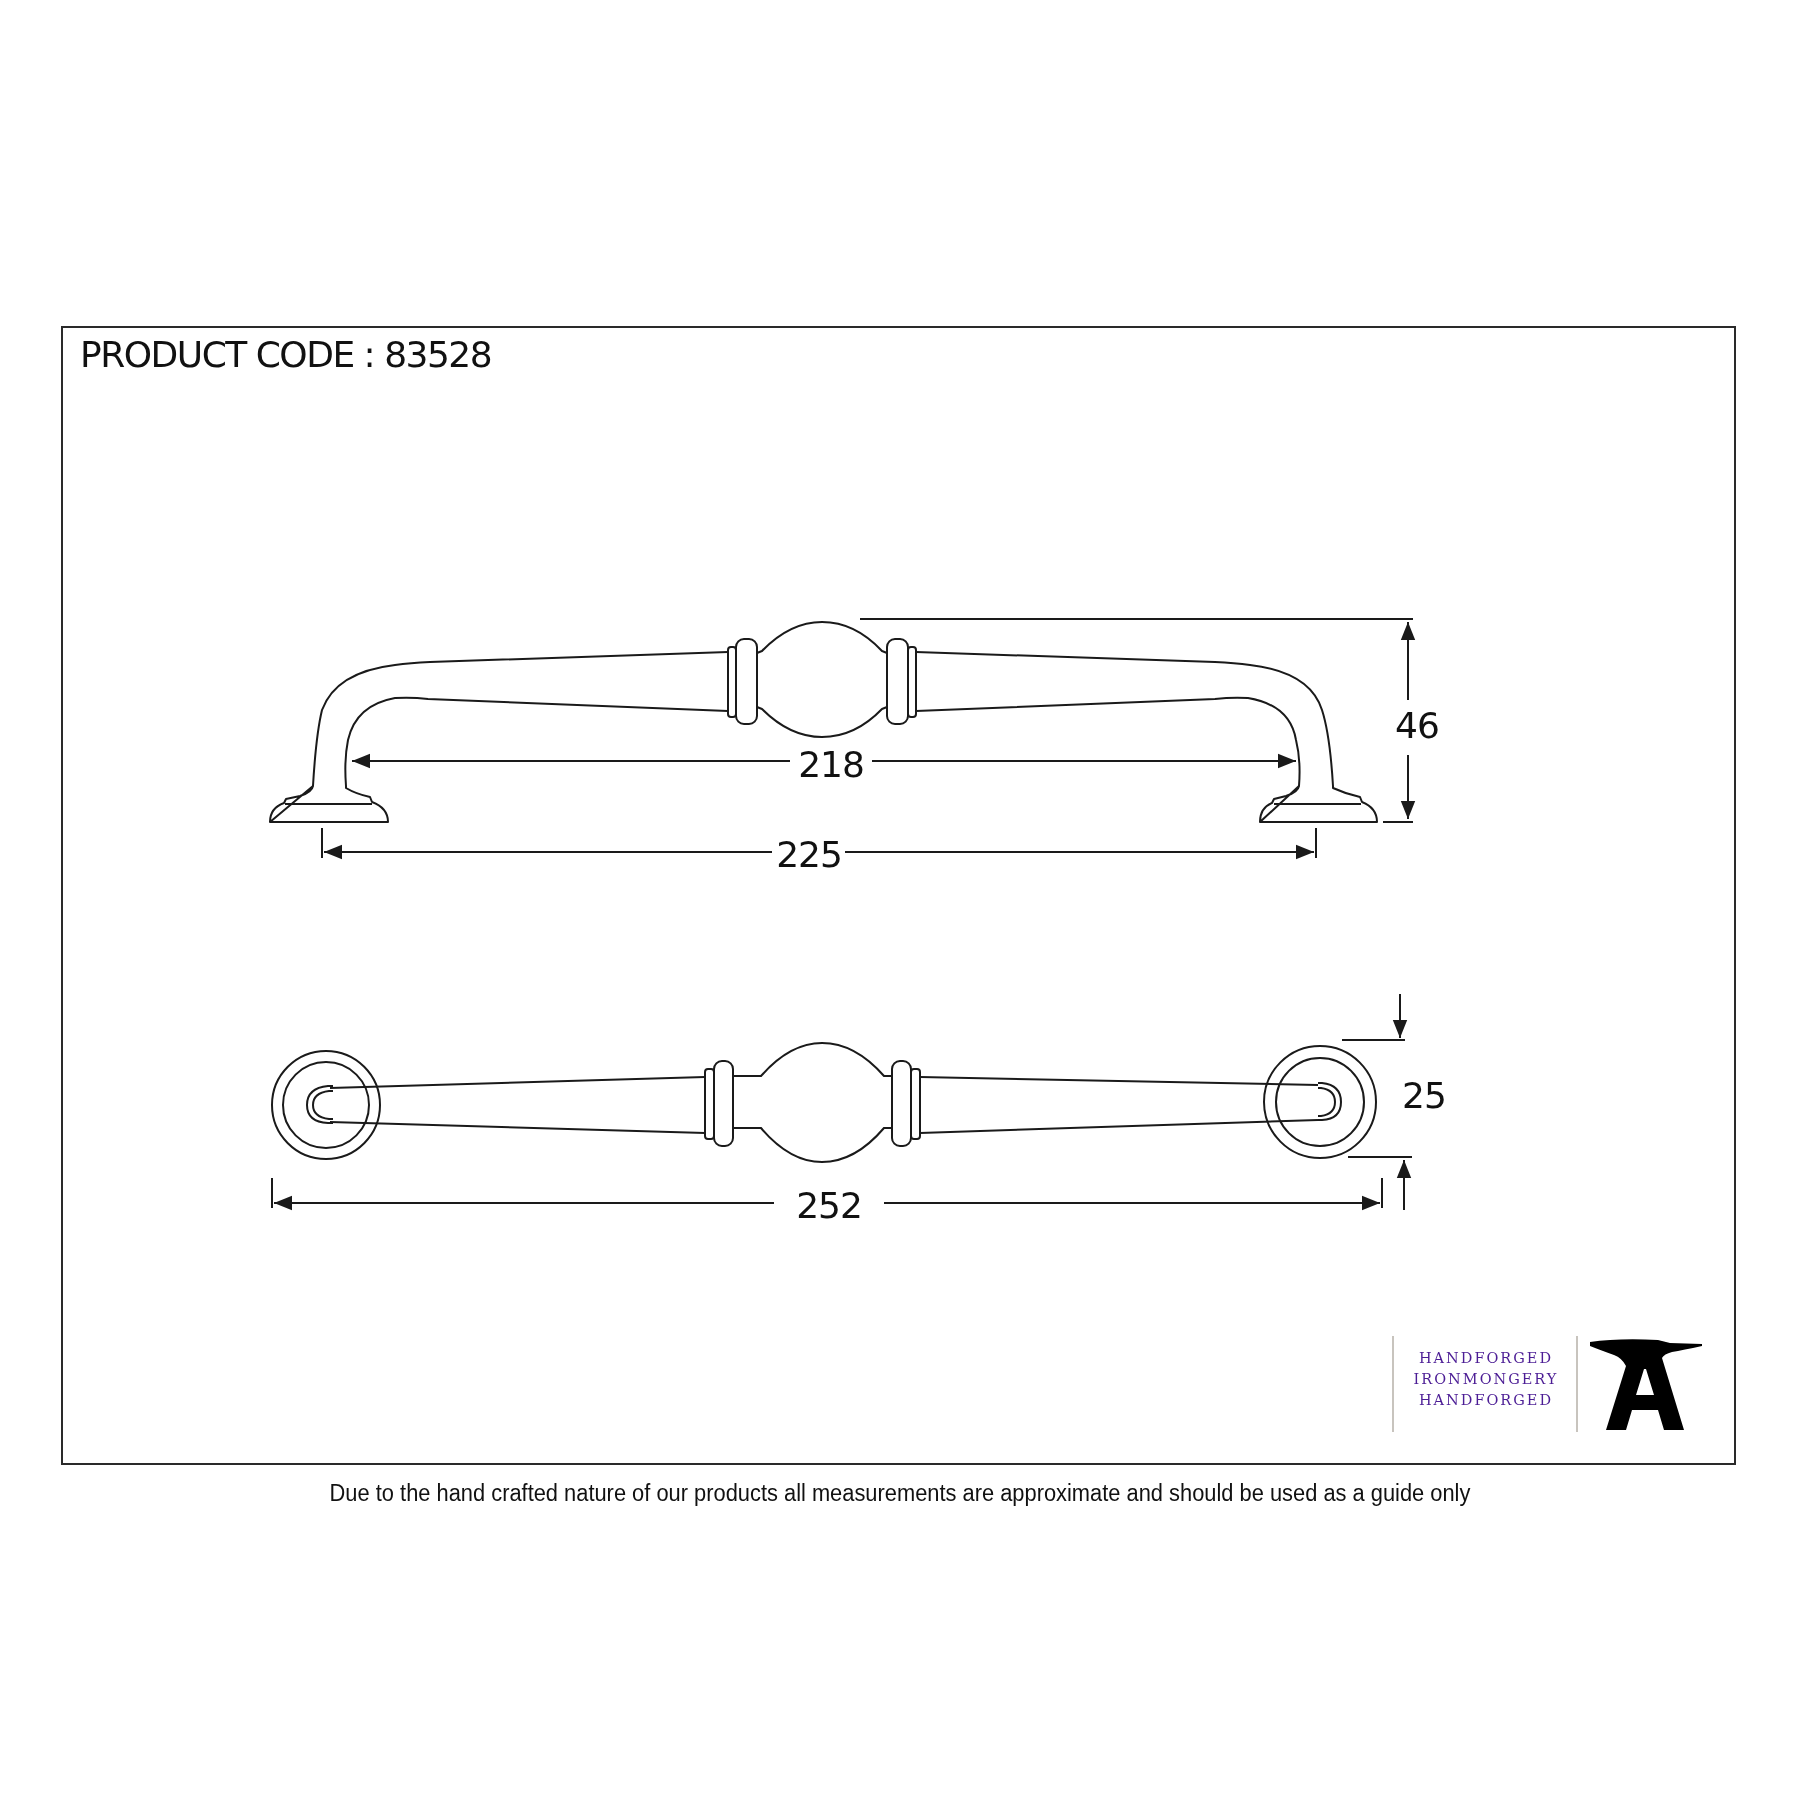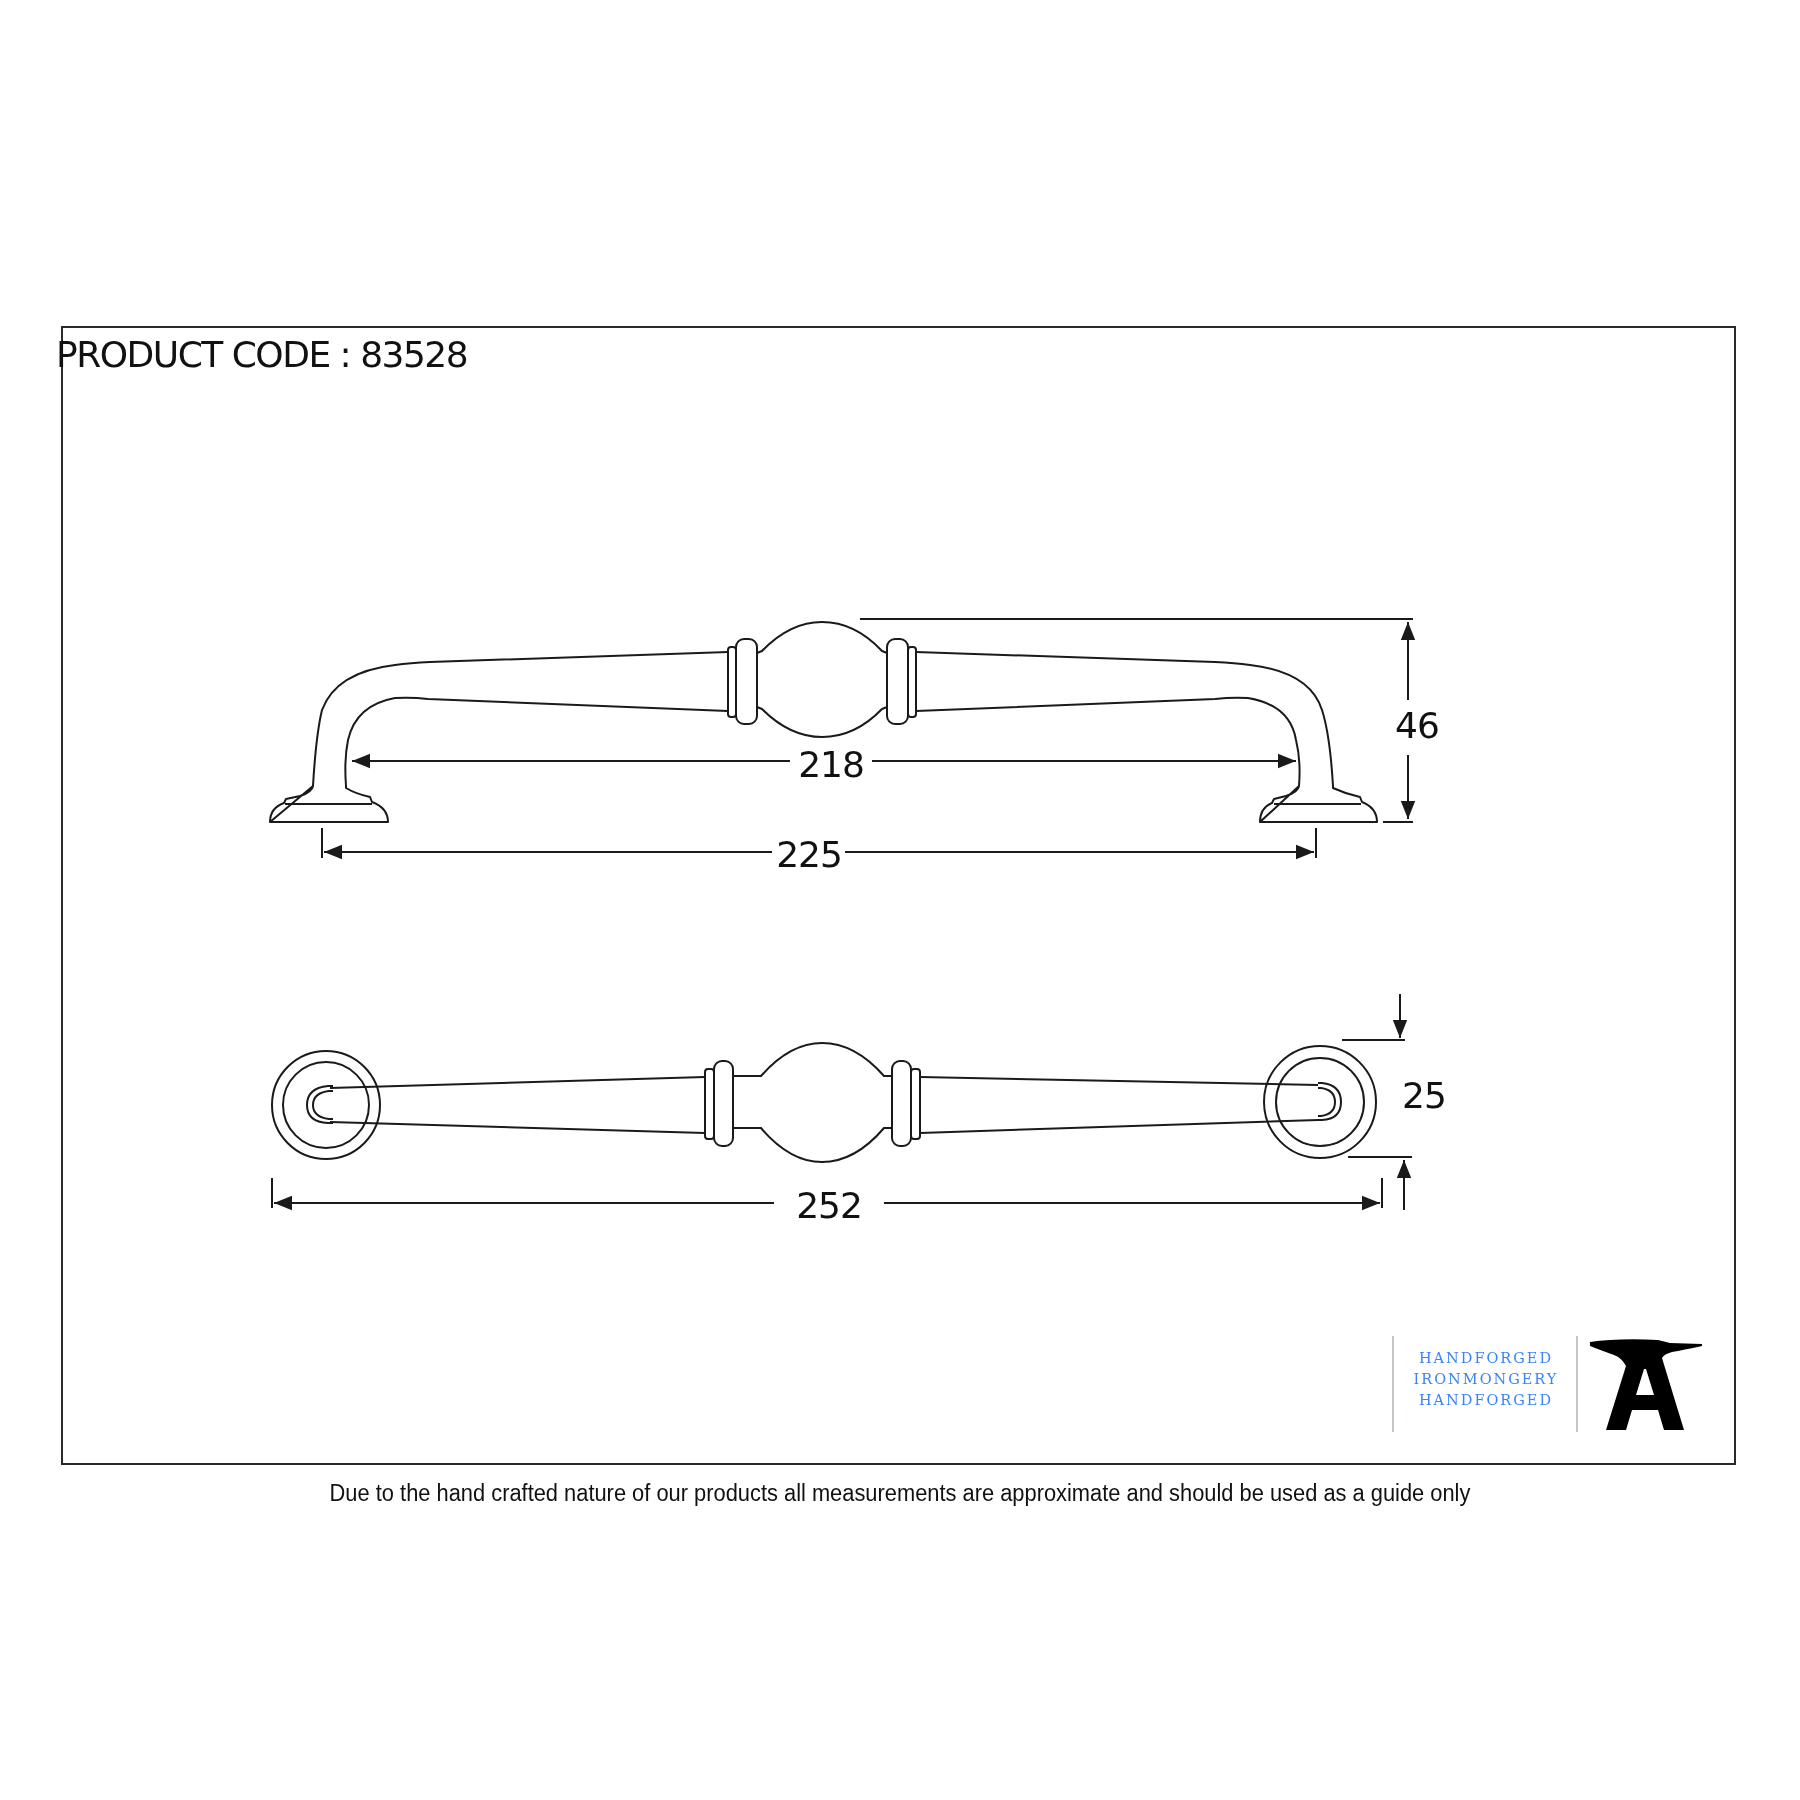--- a/index.html
+++ b/index.html
@@ -1,23 +1,23 @@
 <!DOCTYPE html>
 <html><head>
 <meta charset="utf-8">
 <style>
   html,body{margin:0;padding:0;background:#ffffff;}
   body{width:1800px;height:1800px;position:relative;overflow:hidden;}
   .frame{position:absolute;left:61px;top:326px;width:1675px;height:1139px;border:2px solid #2a2a2a;box-sizing:border-box;}
-  .title{position:absolute;left:56px;top:334px;font-family:"DejaVu Sans",sans-serif;font-size:36px;color:#111;letter-spacing:-1.5px;white-space:nowrap;}
+  .title{position:absolute;left:80px;top:334px;font-family:"DejaVu Sans",sans-serif;font-size:36px;color:#111;letter-spacing:-1.5px;white-space:nowrap;}
   .drawing{position:absolute;left:0;top:0;}
   .dim{font-family:"DejaVu Sans",sans-serif;font-size:36px;fill:#111;letter-spacing:-1px;}
   .footer{position:absolute;left:0;top:1480px;width:1800px;text-align:center;font-family:"Liberation Sans",sans-serif;font-size:23.5px;color:#111;white-space:nowrap;transform:scaleX(0.93);transform-origin:center;}
   .brand{position:absolute;left:1392px;top:1336px;width:186px;height:96px;border-left:2px solid #c8c4be;border-right:2px solid #c8c4be;box-sizing:border-box;}
-  .brand-text{position:absolute;left:1405px;top:1348px;width:162px;font-family:"DejaVu Serif",serif;font-size:14.5px;line-height:21px;color:#3b82f6;letter-spacing:2px;text-align:center;}
+  .brand-text{position:absolute;left:1405px;top:1348px;width:162px;font-family:"DejaVu Serif",serif;font-size:14.5px;line-height:21px;color:#4c1d95;letter-spacing:2px;text-align:center;}
   .brand-text div{white-space:nowrap;}
   .anvil{position:absolute;left:1588px;top:1336px;}
 </style>
 </head>
 <body>
 
 <div class="frame"></div>
 
 <div class="title">PRODUCT CODE : 83528</div>
 

